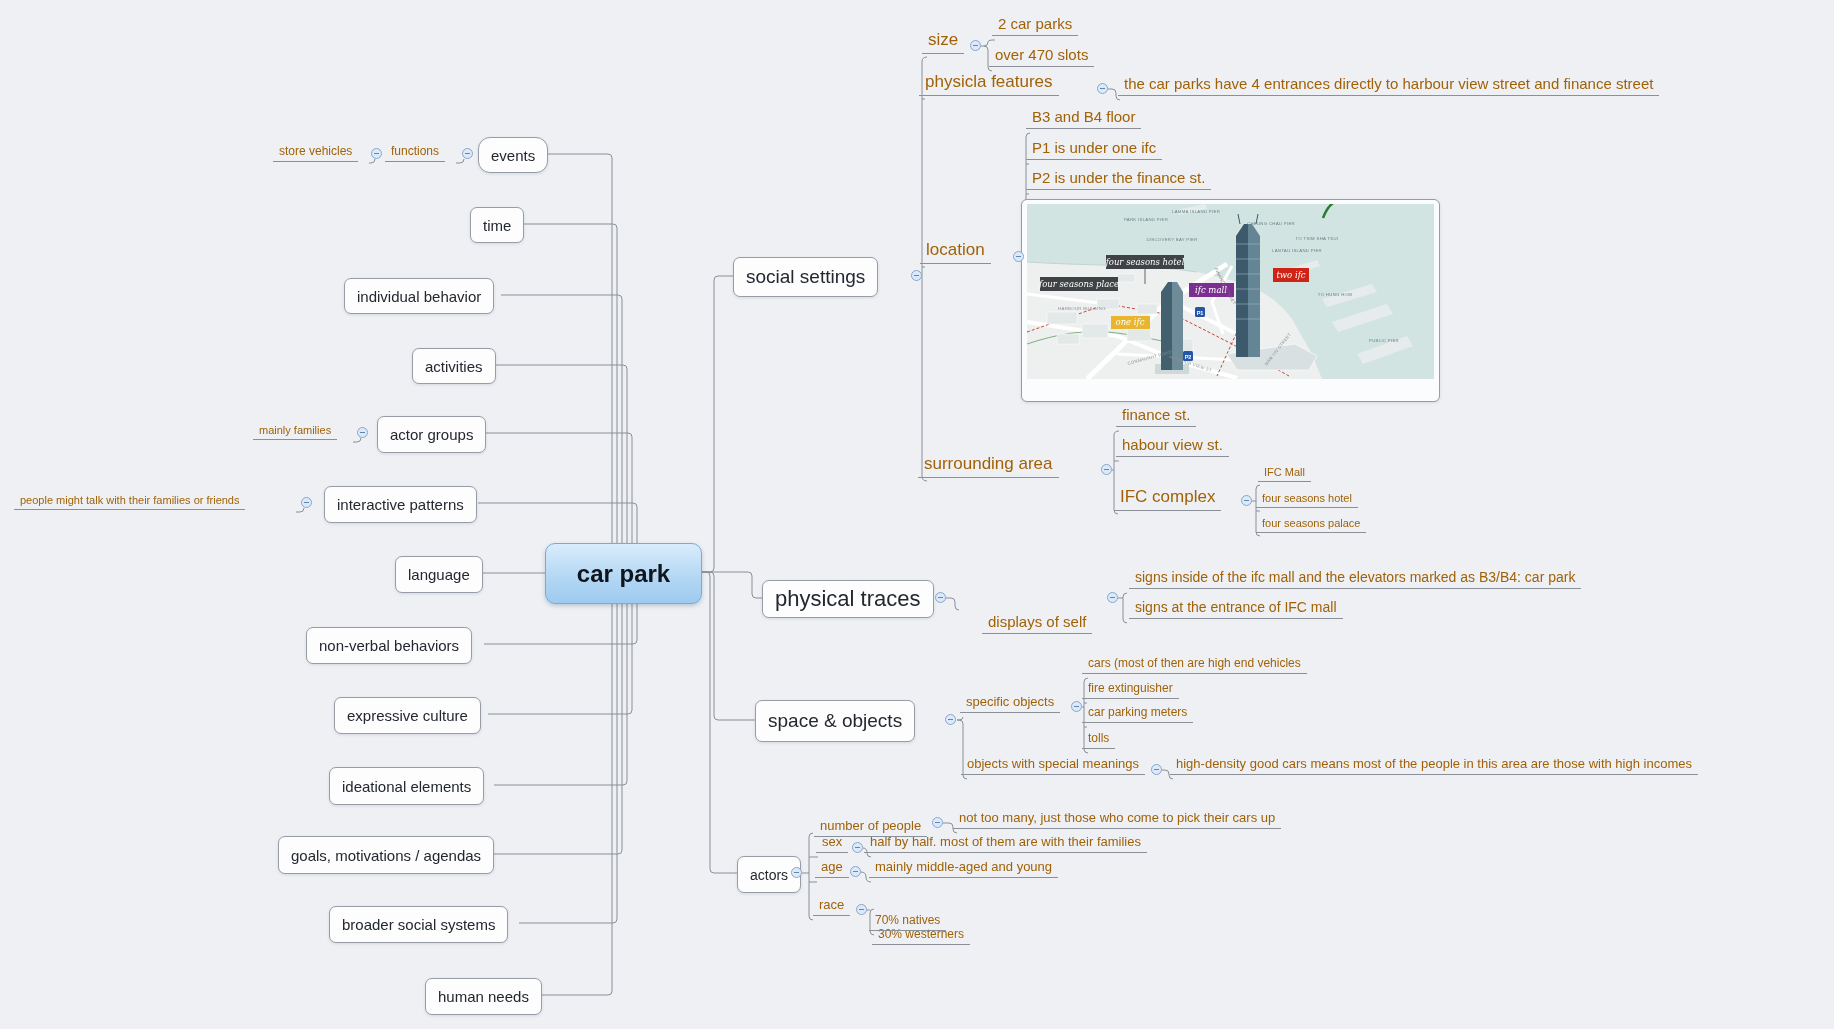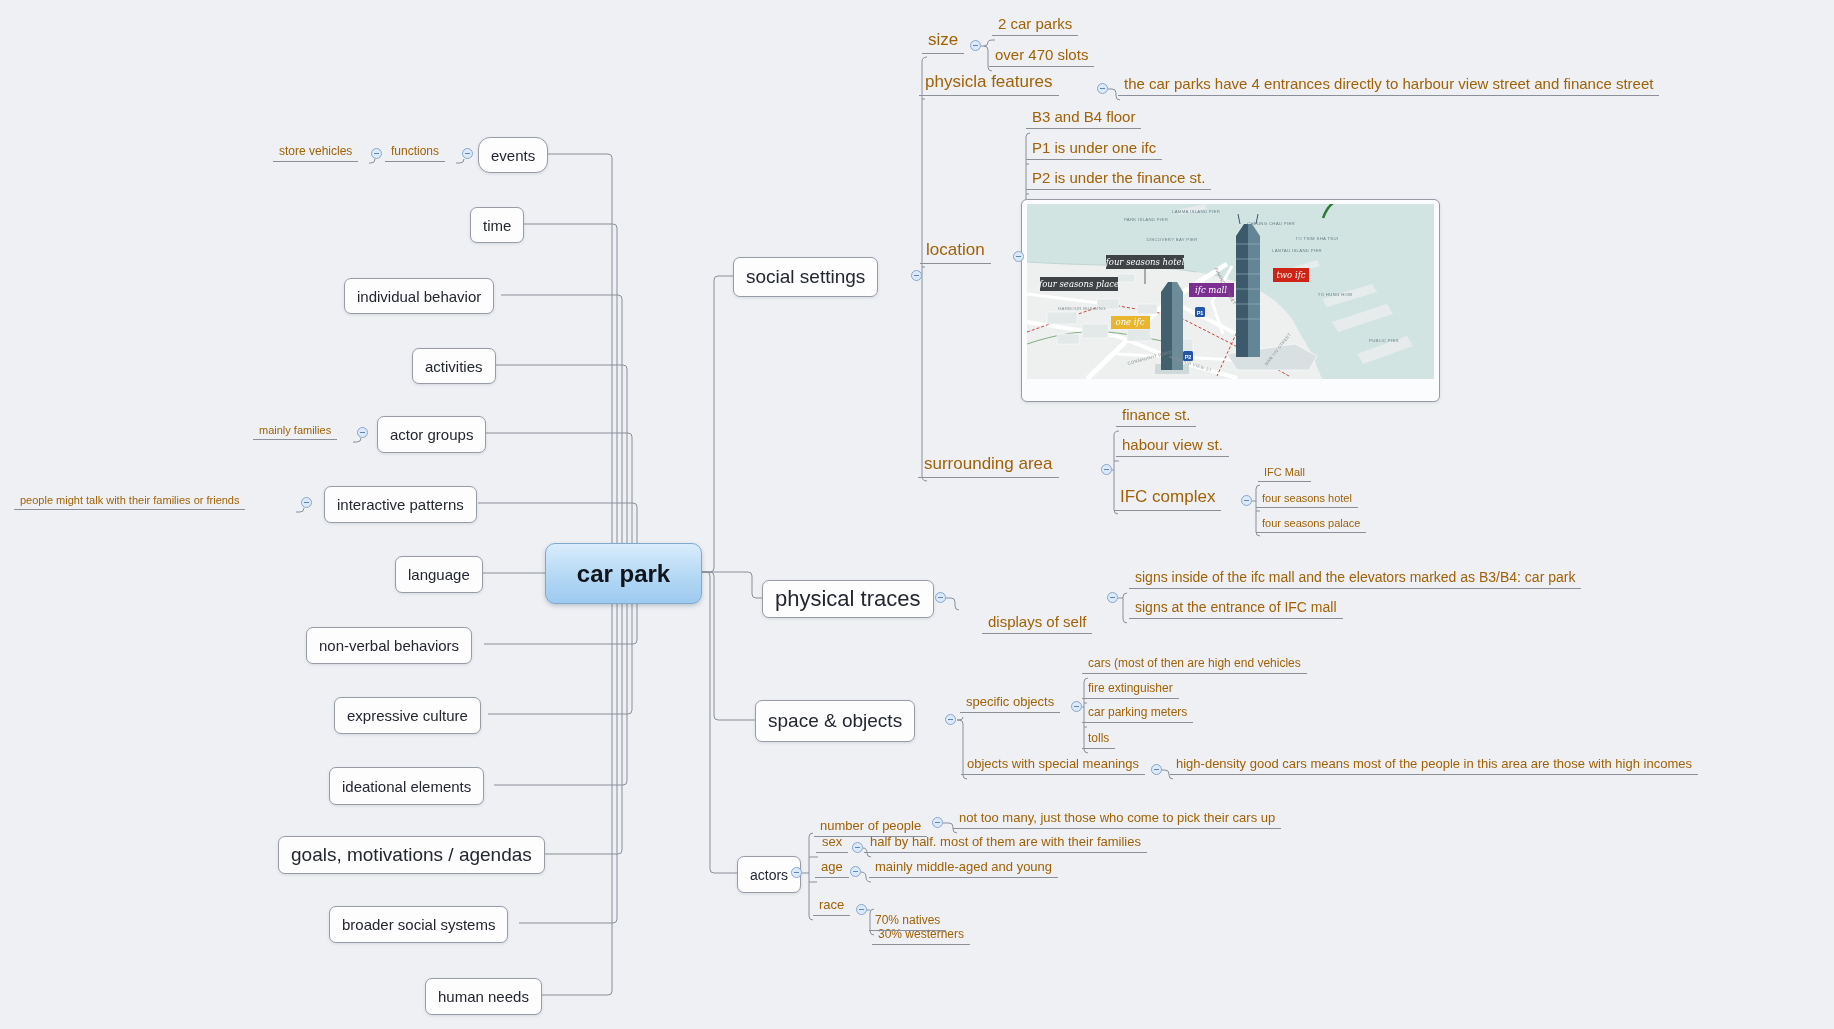--- a/index.html
+++ b/index.html
@@ -130,21 +130,21 @@
     </div>
   <div class="node-box" style="left:306px;top:627px;height:35px;font-size:15px;">
       <span>non-verbal behaviors</span>
     </div>
   <div class="node-box" style="left:334px;top:697px;height:35px;font-size:15px;">
       <span>expressive culture</span>
     </div>
   <div class="node-box" style="left:329px;top:767px;height:36px;font-size:15px;">
       <span>ideational elements</span>
     </div>
-  <div class="node-box" style="left:278px;top:836px;height:36px;font-size:19px;">
+  <div class="node-box" style="left:278px;top:836px;height:36px;font-size:15px;">
       <span>goals, motivations / agendas</span>
     </div>
   <div class="node-box" style="left:329px;top:906px;height:35px;font-size:15px;">
       <span>broader social systems</span>
     </div>
   <div class="node-box" style="left:425px;top:978px;height:35px;font-size:15px;">
       <span>human needs</span>
     </div>
 
   <div class="u" style="left:385px;top:144px;font-size:12px;"><span>functions</span></div>

